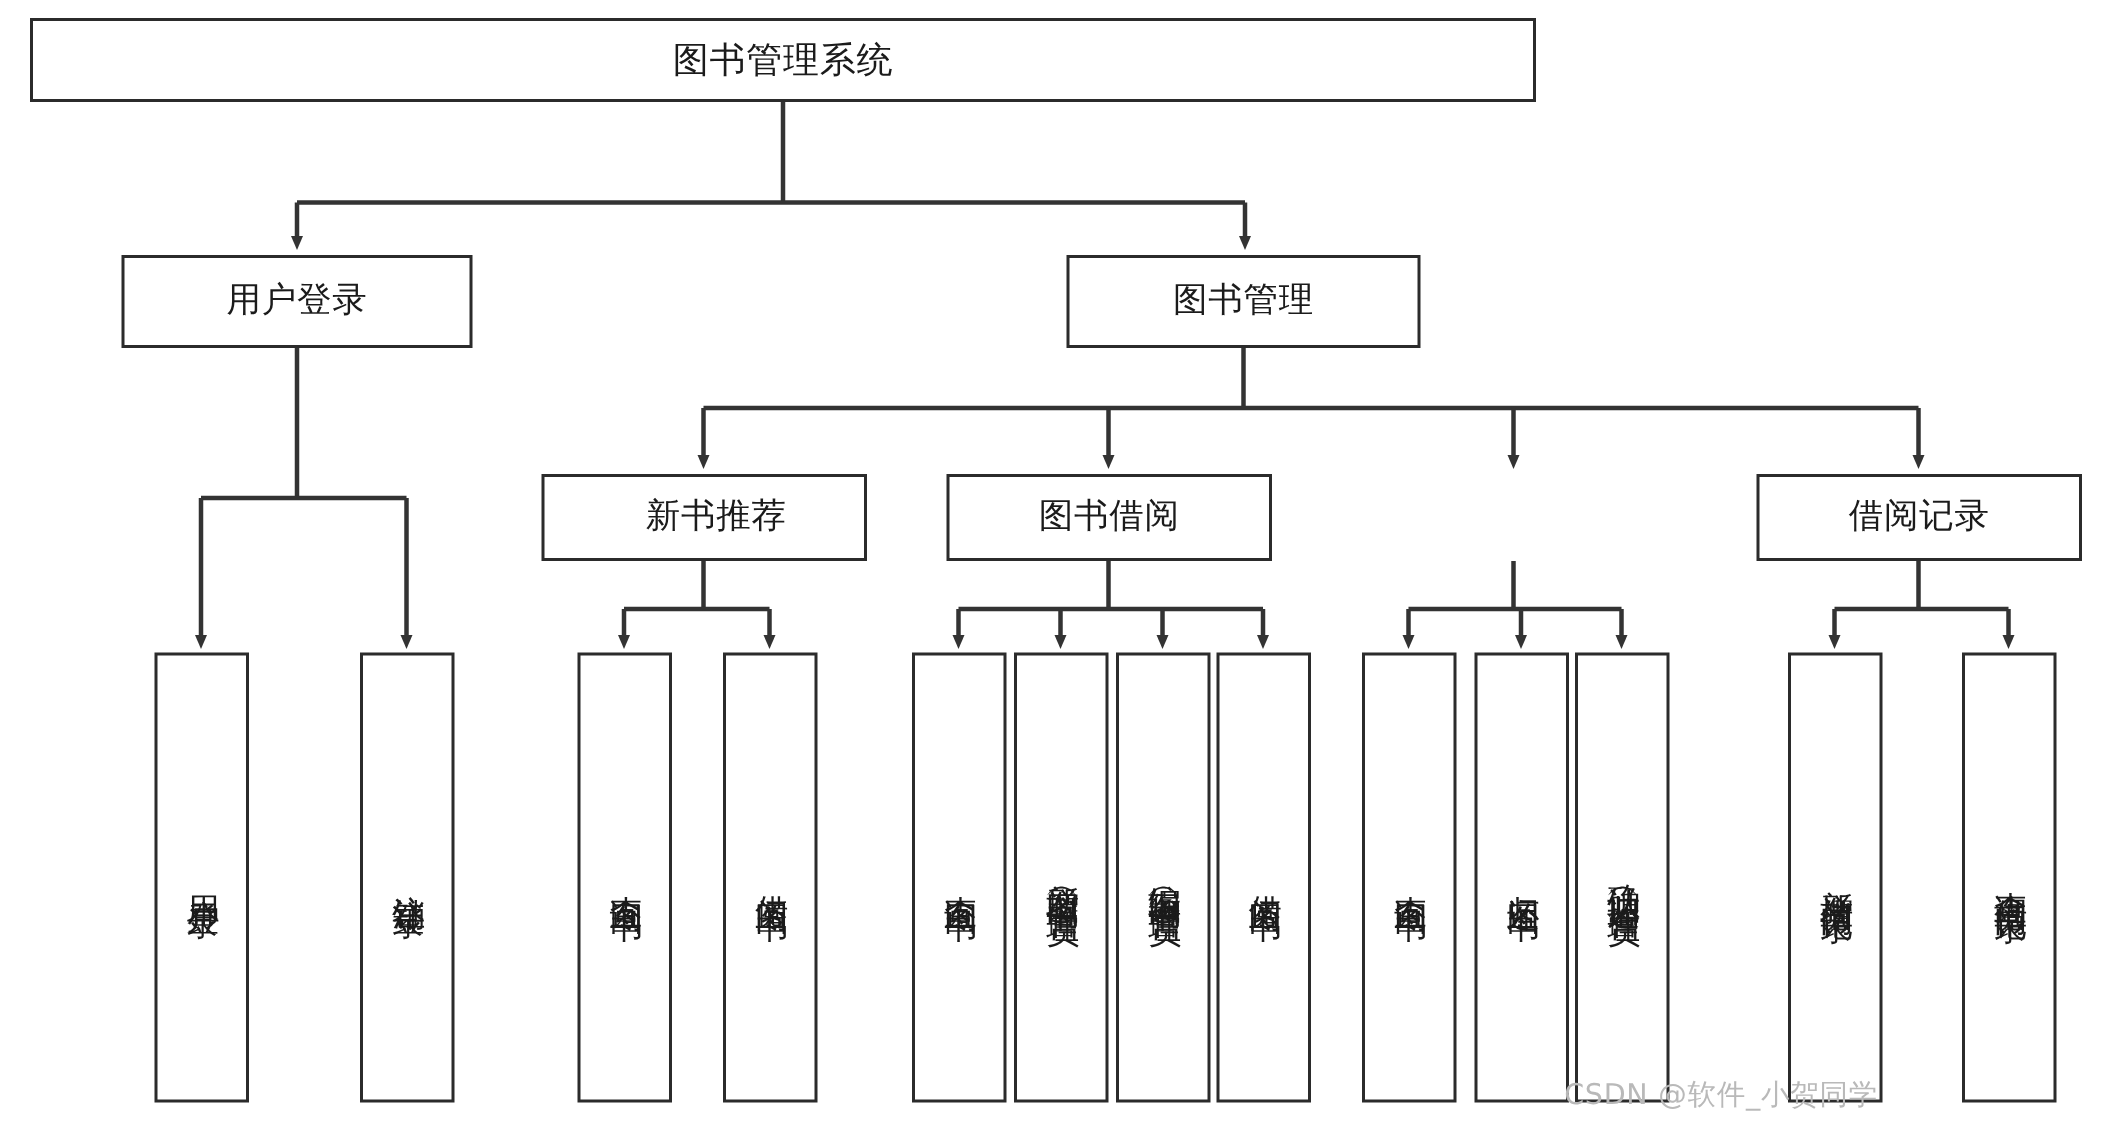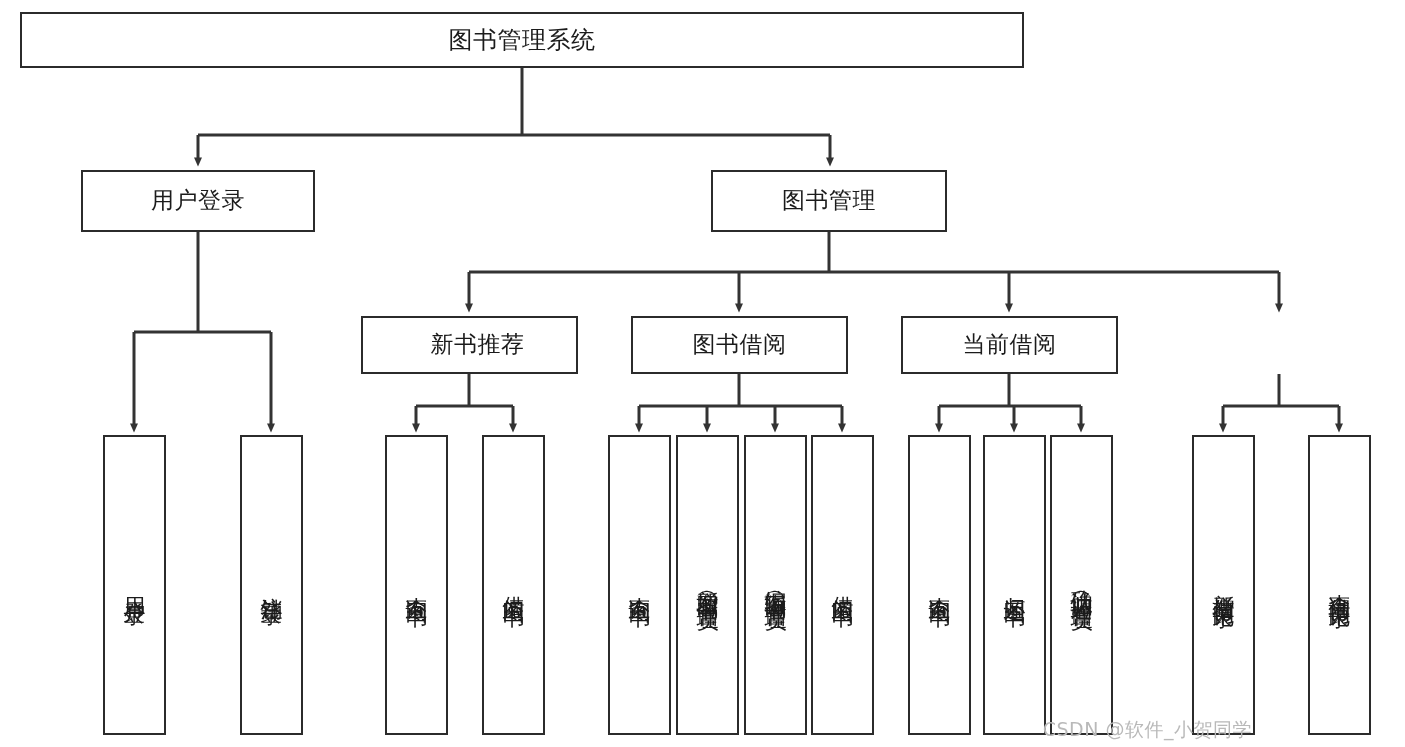--- a/index.html
+++ b/index.html
@@ -138,22 +138,22 @@
   <div class="node horiz" style="left: 711px; top: 170px; width: 236px; height: 62px; border-color: rgb(43, 43, 43); background: rgb(255, 255, 255); justify-content: center;">
     <span class="label" style="color: rgb(27, 27, 27);">图书管理</span>
   </div>
 
   <div class="node horiz" style="left: 361px; top: 316px; width: 217px; height: 58px; border-color: rgb(43, 43, 43); background: rgb(255, 255, 255); padding-left: 16px;">
     <span class="label" style="color: rgb(27, 27, 27);">新书推荐</span>
   </div>
   <div class="node horiz" style="left: 631px; top: 316px; width: 217px; height: 58px; border-color: rgb(43, 43, 43); background: rgb(255, 255, 255);">
     <span class="label" style="color: rgb(27, 27, 27);">图书借阅</span>
   </div>
-  <div class="node horiz" style="left: 901px; top: 316px; width: 217px; height: 58px; border-color: rgb(43, 43, 43); background: rgb(255, 255, 255);">
-    <span class="label" style="color: rgb(27, 27, 27);">当前借阅</span>
+  <div class="node horiz" style="left: 1171px; top: 316px; width: 217px; height: 58px; border-color: rgb(43, 43, 43); background: rgb(255, 255, 255);">
+    <span class="label" style="color: rgb(27, 27, 27);">借阅记录</span>
   </div>
 
   <div class="node leaf" style="left: 103px; top: 435px; width: 63px; height: 300px; border-color: rgb(43, 43, 43); background: rgb(255, 255, 255);">
     <span class="label" style="color: rgb(27, 27, 27);">用户登录</span>
   </div>
   <div class="node leaf" style="left: 240px; top: 435px; width: 63px; height: 300px; border-color: rgb(43, 43, 43); background: rgb(255, 255, 255);">
     <span class="label" style="color: rgb(27, 27, 27);">注销登录</span>
   </div>
   <div class="node leaf" style="left: 385px; top: 435px; width: 63px; height: 300px; border-color: rgb(43, 43, 43); background: rgb(255, 255, 255);">
     <span class="label" style="color: rgb(27, 27, 27);">查询图书</span>

